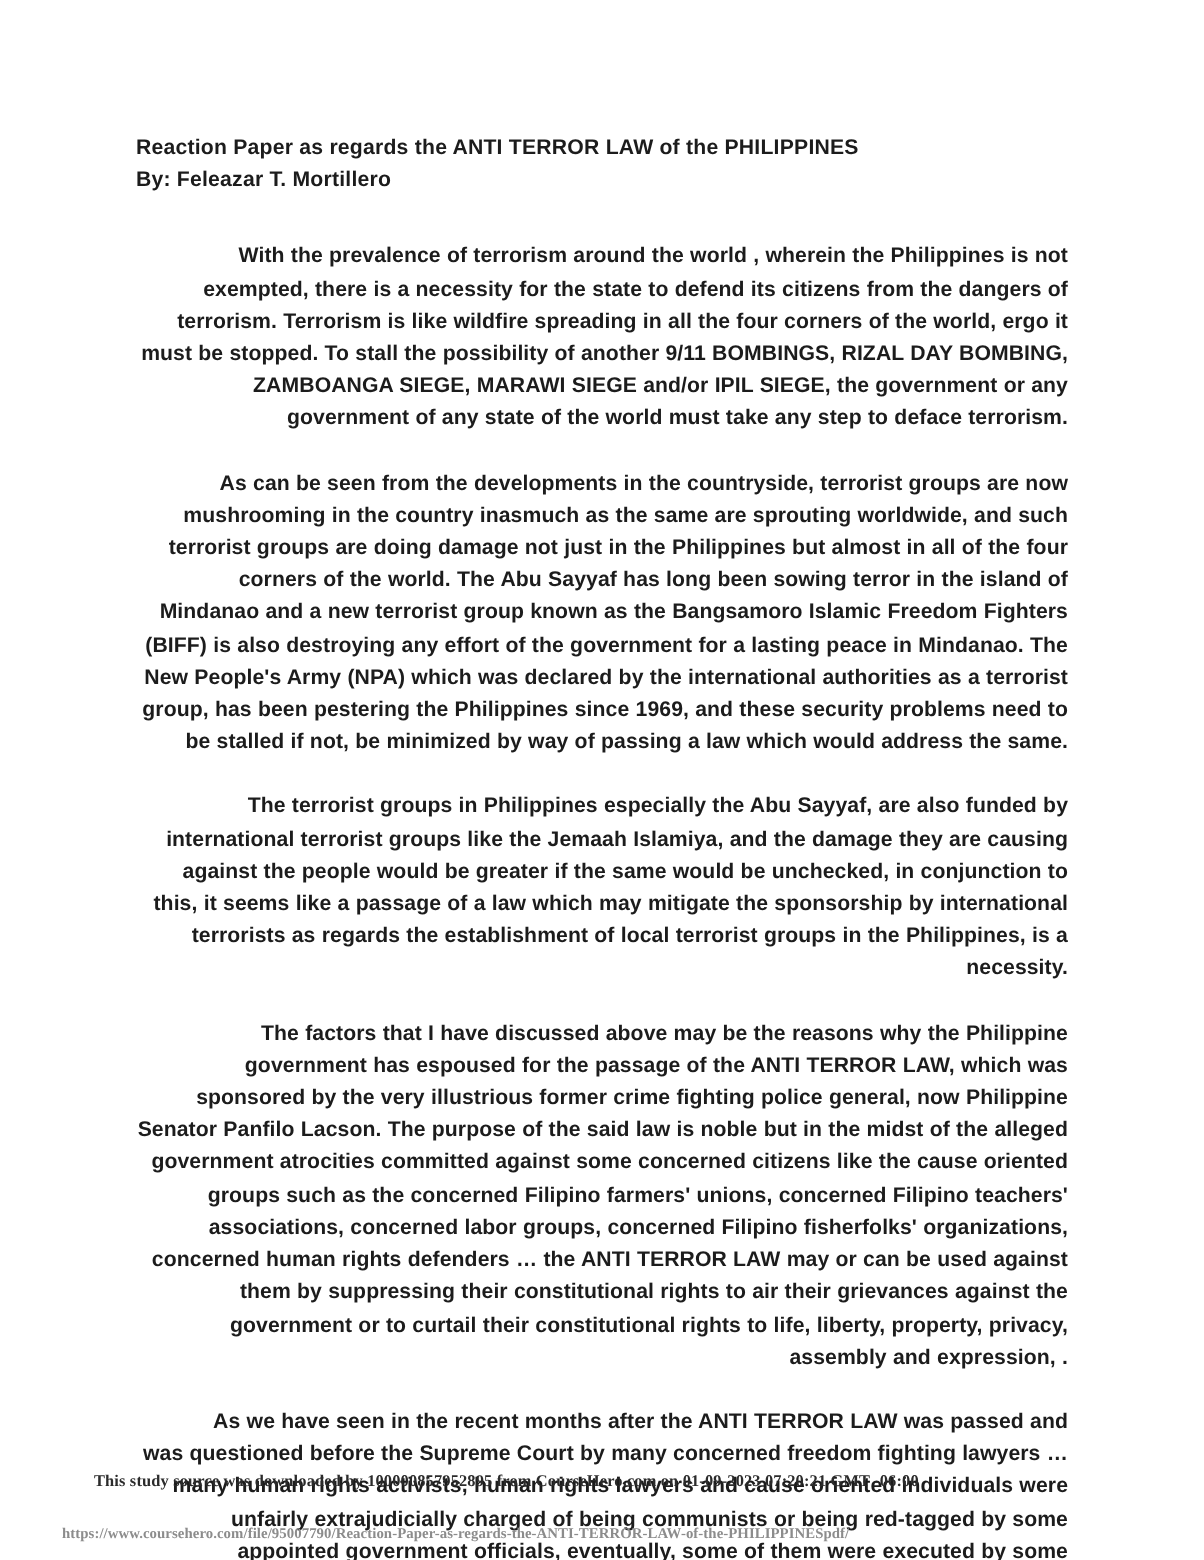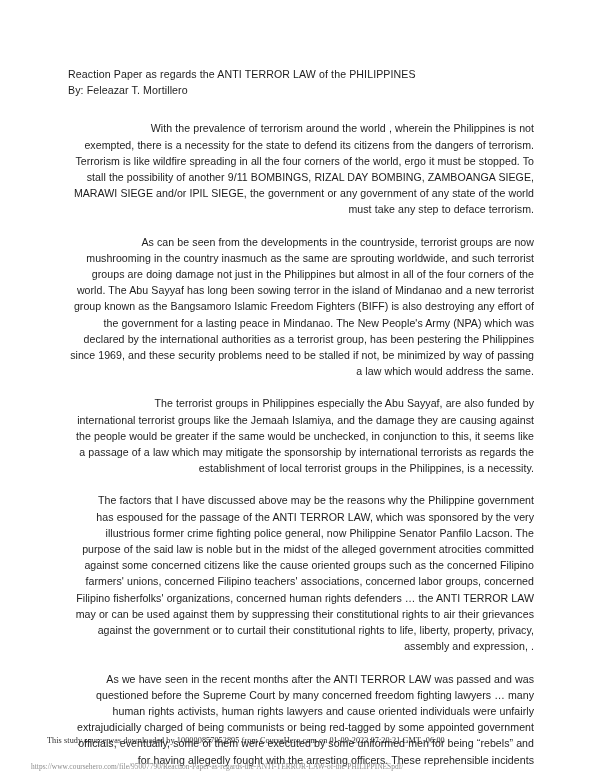--- a/index.html
+++ b/index.html
@@ -16,20 +16,21 @@
     color: #1a1a1a;
     -webkit-font-smoothing: antialiased;
   }
 
   .page {
     position: relative;
     width: 527px;
     height: 780px;
     background: #ffffff;
     box-sizing: border-box;
+    font-weight: bold;
   }
 
   
   .doc-body {
     position: absolute;
     left: 68px;
     top: 66px;
     width: 466px;
   }
 

